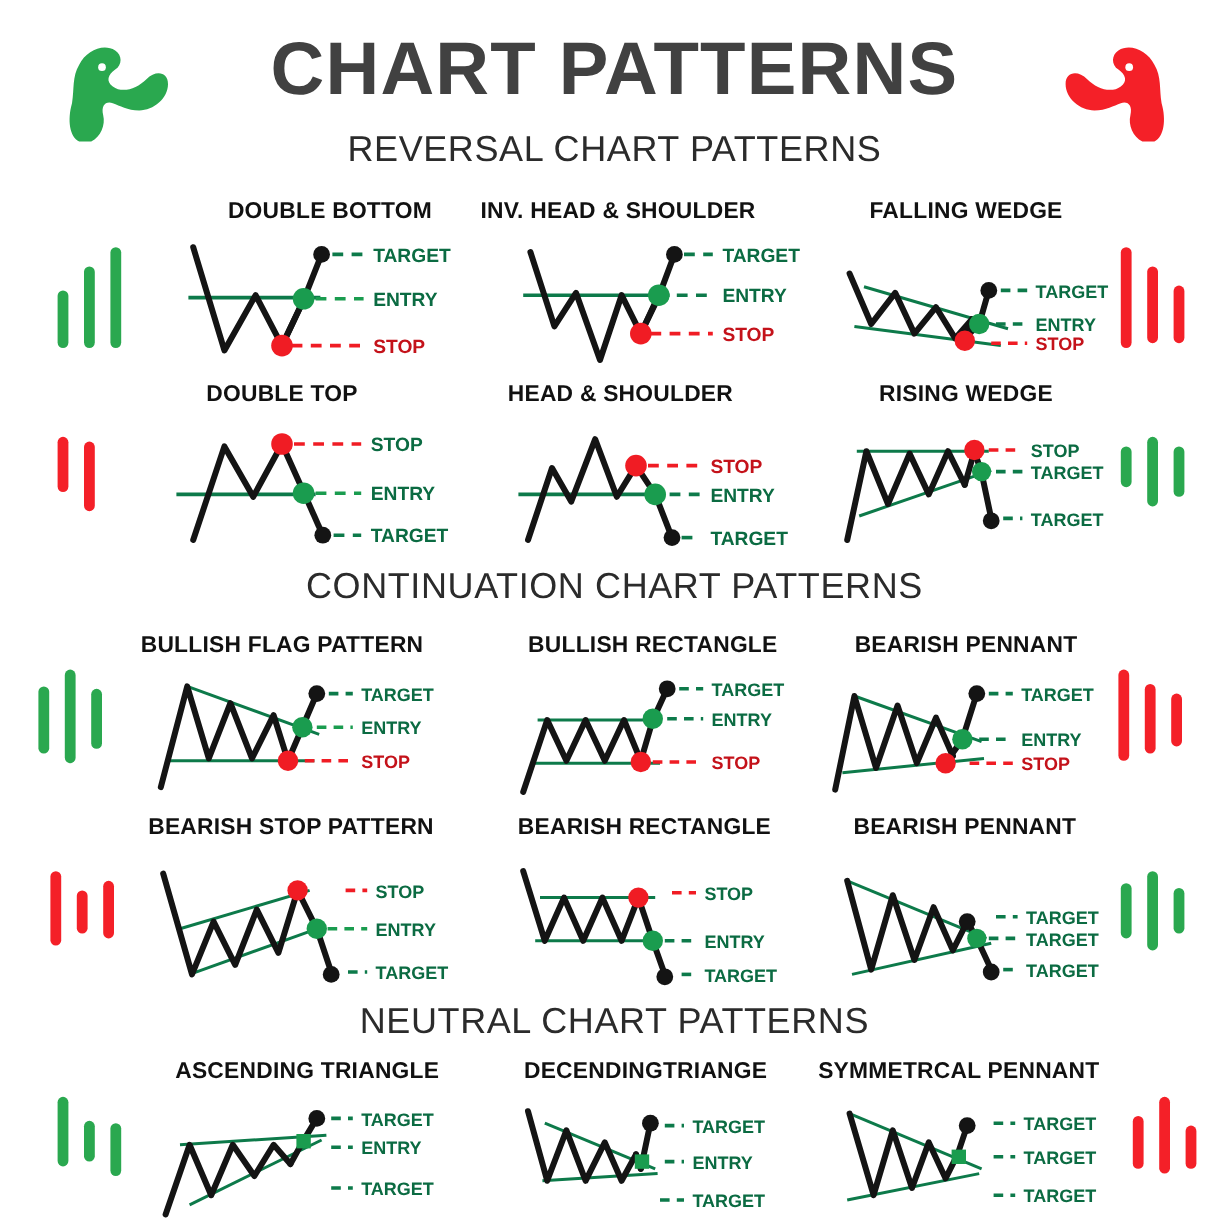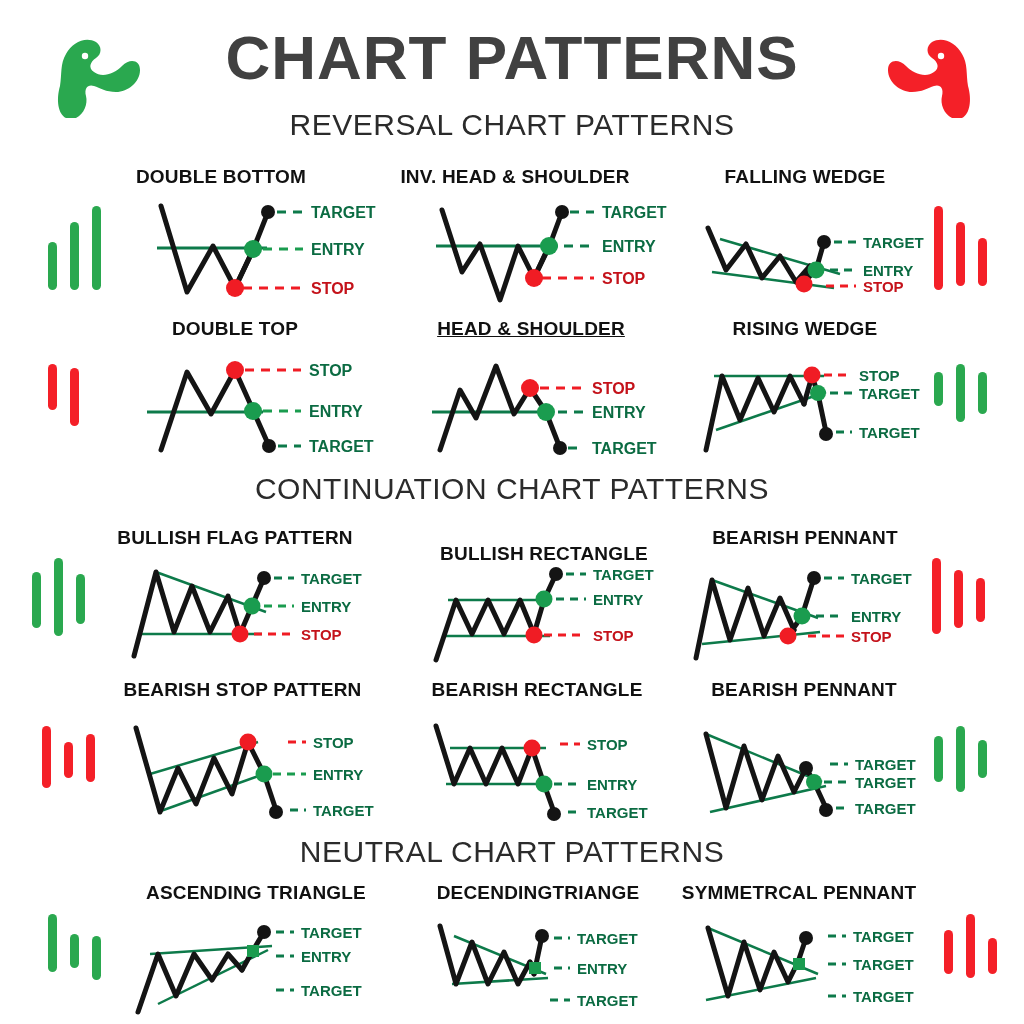--- a/index.html
+++ b/index.html
@@ -49,30 +49,30 @@
                C14 30 4 32 4 42 C4 54 16 64 28 64 C38 64 44 60 50 58
                C56 56 60 60 58 68 C56 76 60 86 68 90 Z" fill="#f42028"></path>
       <circle cx="57" cy="28" r="3.2" fill="#ffffff"></circle>
     </svg>
   </div>
 
   <div class="section-title" style="top:108px;">REVERSAL CHART PATTERNS</div>
   <div class="section-title" style="top:472px;">CONTINUATION CHART PATTERNS</div>
   <div class="section-title" style="top:835px;">NEUTRAL CHART PATTERNS</div>
 
-  <div class="pattern-title" style="left:96px;top:166px;width:250px;">DOUBLE BOTTOM</div>
+  <div class="pattern-title" style="left:110px;top:166px;width:250px;text-align:right;">DOUBLE BOTTOM</div>
   <div class="pattern-title" style="left:370px;top:166px;width:290px;">INV. HEAD &amp; SHOULDER</div>
   <div class="pattern-title" style="left:110px;top:318px;width:250px;">DOUBLE TOP</div>
 
   <div class="pattern-title" style="left:690px;top:166px;width:230px;">FALLING WEDGE</div>
-  <div class="pattern-title" style="left:386px;top:318px;width:290px;text-decoration:underline;">HEAD &amp; SHOULDER</div>
+  <div class="pattern-title" style="left:372px;top:318px;width:290px;">HEAD &amp; SHOULDER</div>
   <div class="pattern-title" style="left:690px;top:318px;width:230px;">RISING WEDGE</div>
 
   <div class="pattern-title" style="left:100px;top:527px;width:270px;text-align:center;">BULLISH FLAG PATTERN</div>
-  <div class="pattern-title" style="left:408px;top:527px;width:272px;margin-top:16px;">BULLISH RECTANGLE</div>
+  <div class="pattern-title" style="left:408px;top:527px;width:272px;">BULLISH RECTANGLE</div>
   <div class="pattern-title" style="left:680px;top:527px;width:250px;">BEARISH PENNANT</div>
 
   <div class="pattern-title" style="left:100px;top:679px;width:285px;">BEARISH STOP PATTERN</div>
   <div class="pattern-title" style="left:408px;top:679px;width:258px;">BEARISH RECTANGLE</div>
   <div class="pattern-title" style="left:680px;top:679px;width:248px;">BEARISH PENNANT</div>
 
   <div class="pattern-title" style="left:416px;top:882px;width:244px;">DECENDINGTRIANGE</div>
   <div class="pattern-title" style="left:112px;top:882px;width:288px;">ASCENDING TRIANGLE</div>
   <div class="pattern-title" style="left:666px;top:882px;width:266px;">SYMMETRCAL PENNANT</div>
 

